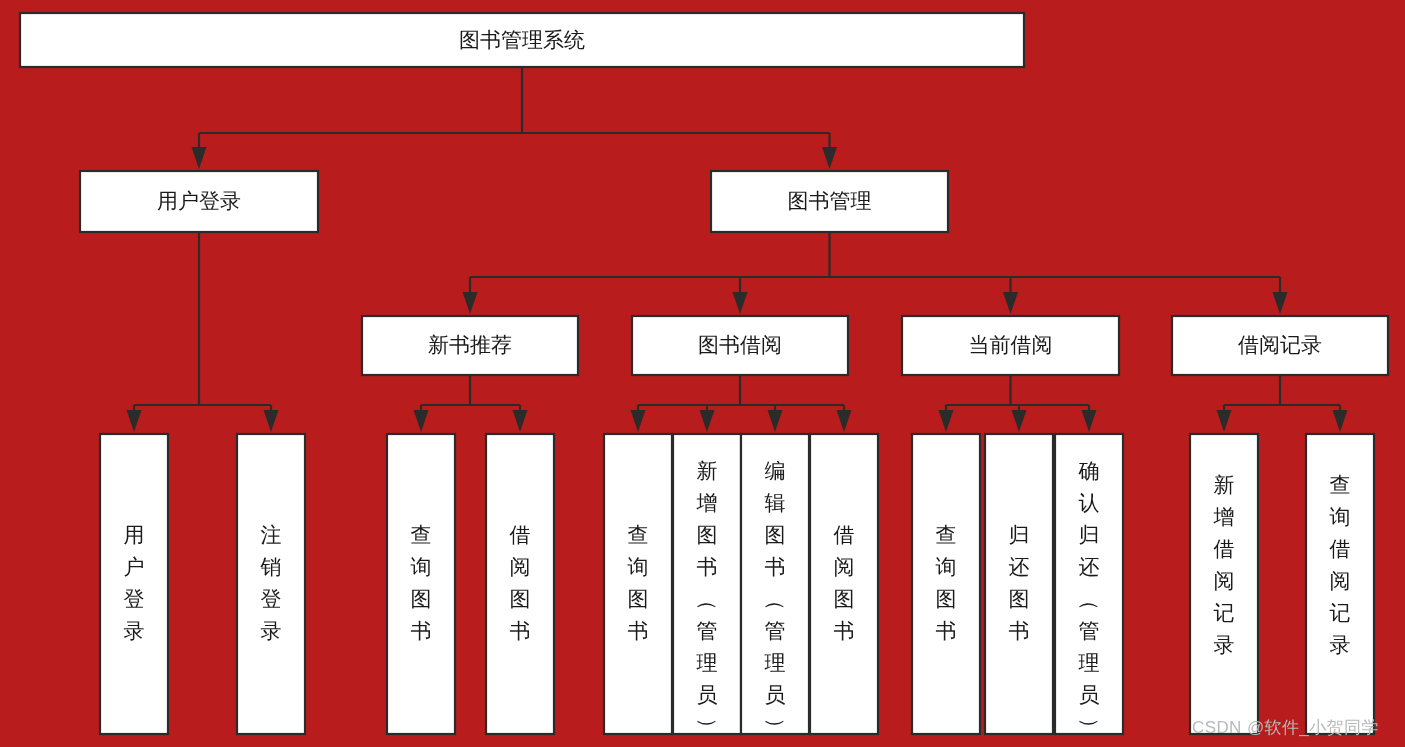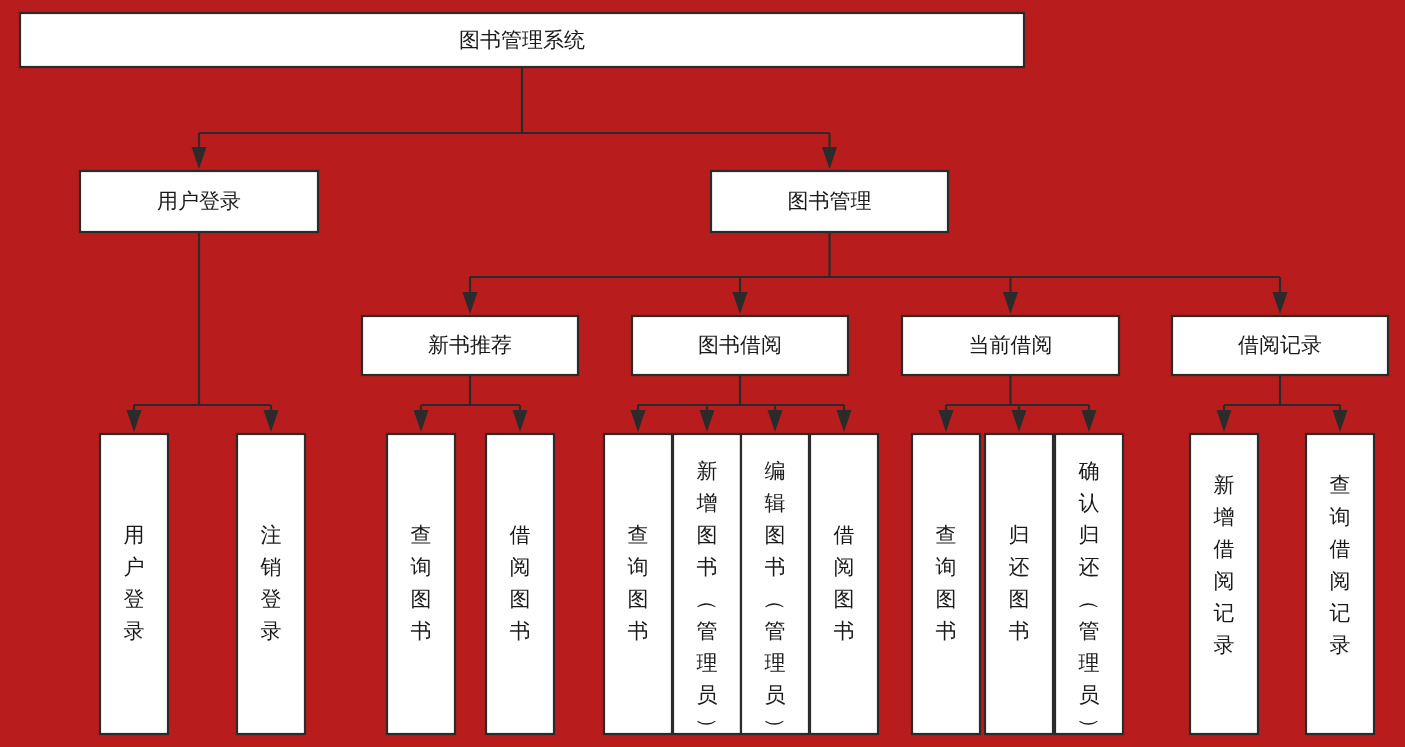--- a/index.html
+++ b/index.html
@@ -305,13 +305,14 @@
             <text class="node-label-v" x="1340" y="486">查</text>
             <text class="node-label-v" x="1340" y="518">询</text>
             <text class="node-label-v" x="1340" y="550">借</text>
             <text class="node-label-v" x="1340" y="582">阅</text>
             <text class="node-label-v" x="1340" y="614">记</text>
             <text class="node-label-v" x="1340" y="646">录</text>
           </g>
         </g>
       </g>
   </svg>
+  <div class="watermark-text">CSDN @软件_小贺同学</div>
 </div>
 
 </body></html>

